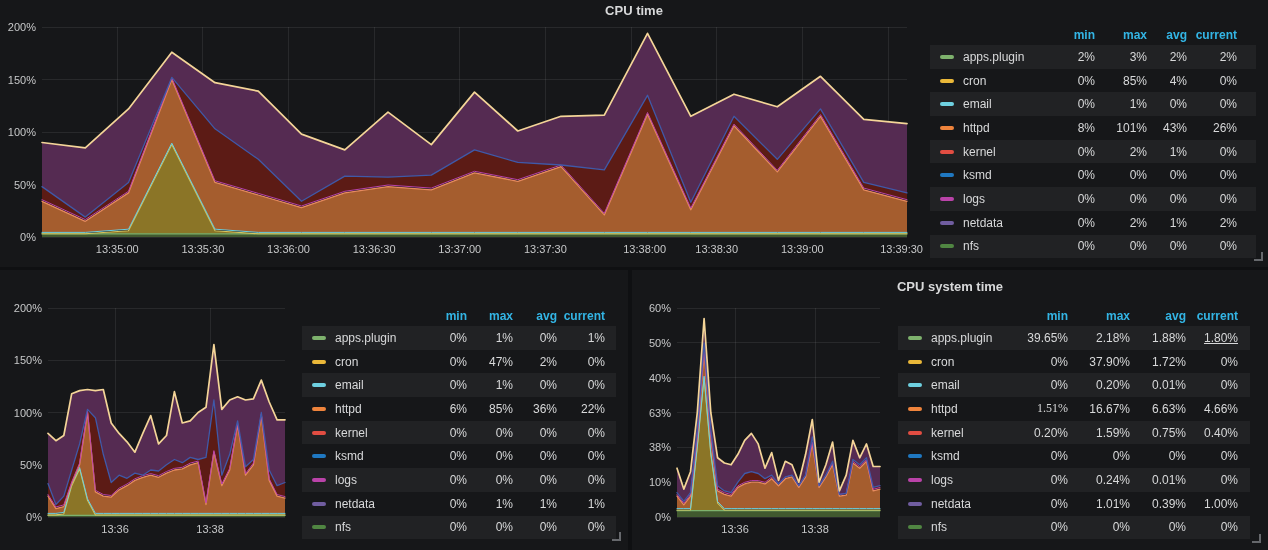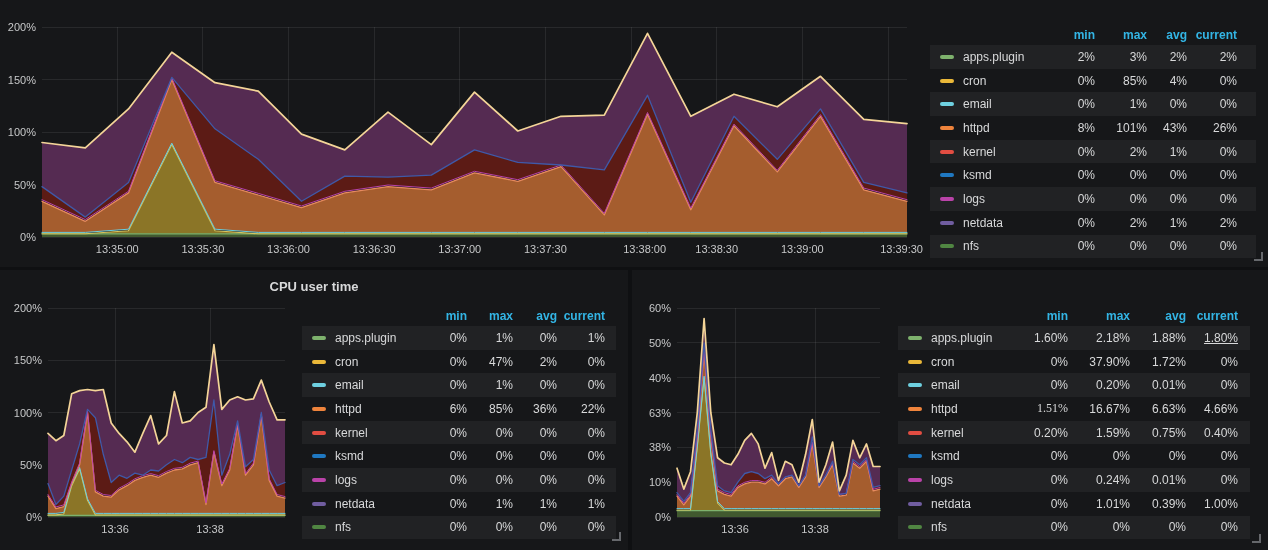--- a/index.html
+++ b/index.html
@@ -39,20 +39,21 @@
   }
 </style>
 </head>
 <body>
 
 <div id="app">
 
   <div class="focus-rect"></div>
 
   <div class="panel" style="left:0; top:0; width:1268px; height:267px;">
+    <div class="panel-title">CPU time</div>
     <div class="chart" style="left:42px; top:27px; width:865px; height:210px;">
         <svg width="865" height="210" viewBox="0 0 865 210">
           <line x1="0" y1="210.0" x2="865" y2="210.0" stroke="rgba(255,255,255,0.08)" stroke-width="1" shape-rendering="crispEdges"></line>
           <line x1="0" y1="157.5" x2="865" y2="157.5" stroke="rgba(255,255,255,0.08)" stroke-width="1" shape-rendering="crispEdges"></line>
           <line x1="0" y1="105.0" x2="865" y2="105.0" stroke="rgba(255,255,255,0.08)" stroke-width="1" shape-rendering="crispEdges"></line>
           <line x1="0" y1="52.5" x2="865" y2="52.5" stroke="rgba(255,255,255,0.08)" stroke-width="1" shape-rendering="crispEdges"></line>
           <line x1="0" y1="0.0" x2="865" y2="0.0" stroke="rgba(255,255,255,0.08)" stroke-width="1" shape-rendering="crispEdges"></line>
           <line x1="75.3" y1="0" x2="75.3" y2="210" stroke="rgba(255,255,255,0.08)" stroke-width="1" shape-rendering="crispEdges"></line>
           <line x1="160.9" y1="0" x2="160.9" y2="210" stroke="rgba(255,255,255,0.08)" stroke-width="1" shape-rendering="crispEdges"></line>
           <line x1="246.5" y1="0" x2="246.5" y2="210" stroke="rgba(255,255,255,0.08)" stroke-width="1" shape-rendering="crispEdges"></line>
@@ -179,21 +180,20 @@
           <span class="cell" style="width: 56px;">0%</span>
           <span class="cell" style="width: 52px;">0%</span>
           <span class="cell" style="width: 40px;">0%</span>
           <span class="cell" style="width: 50px;">0%</span>
         </div>
       </div>
     <div class="resize-handle" style="right:5px; bottom:6px;"></div>
   </div>
 
   <div class="panel" style="left:0; top:270px; width:628px; height:280px;">
-    <div class="panel-title" style="top:9px;">CPU user time</div>
     <div class="chart" style="left:48px; top:38px; width:237px; height:209px;">
         <svg width="237" height="209" viewBox="0 0 237 209">
           <line x1="0" y1="209.0" x2="237" y2="209.0" stroke="rgba(255,255,255,0.08)" stroke-width="1" shape-rendering="crispEdges"></line>
           <line x1="0" y1="156.8" x2="237" y2="156.8" stroke="rgba(255,255,255,0.08)" stroke-width="1" shape-rendering="crispEdges"></line>
           <line x1="0" y1="104.5" x2="237" y2="104.5" stroke="rgba(255,255,255,0.08)" stroke-width="1" shape-rendering="crispEdges"></line>
           <line x1="0" y1="52.3" x2="237" y2="52.3" stroke="rgba(255,255,255,0.08)" stroke-width="1" shape-rendering="crispEdges"></line>
           <line x1="0" y1="0.0" x2="237" y2="0.0" stroke="rgba(255,255,255,0.08)" stroke-width="1" shape-rendering="crispEdges"></line>
           <line x1="67.1" y1="0" x2="67.1" y2="209" stroke="rgba(255,255,255,0.08)" stroke-width="1" shape-rendering="crispEdges"></line>
           <line x1="162.1" y1="0" x2="162.1" y2="209" stroke="rgba(255,255,255,0.08)" stroke-width="1" shape-rendering="crispEdges"></line>
           <polygon points="0.0,207.4 7.9,207.4 15.8,207.4 23.7,207.4 31.6,207.4 39.5,207.4 47.4,207.4 55.3,207.4 63.2,207.4 71.1,207.4 79.0,207.4 86.9,207.4 94.8,207.4 102.7,207.4 110.6,207.4 118.5,207.4 126.4,207.4 134.3,207.4 142.2,207.4 150.1,207.4 158.0,207.4 165.9,207.4 173.8,207.4 181.7,207.4 189.6,207.4 197.5,207.4 205.4,207.4 213.3,207.4 221.2,207.4 229.1,207.4 237.0,207.4 237.0,209.0 229.1,209.0 221.2,209.0 213.3,209.0 205.4,209.0 197.5,209.0 189.6,209.0 181.7,209.0 173.8,209.0 165.9,209.0 158.0,209.0 150.1,209.0 142.2,209.0 134.3,209.0 126.4,209.0 118.5,209.0 110.6,209.0 102.7,209.0 94.8,209.0 86.9,209.0 79.0,209.0 71.1,209.0 63.2,209.0 55.3,209.0 47.4,209.0 39.5,209.0 31.6,209.0 23.7,209.0 15.8,209.0 7.9,209.0 0.0,209.0" fill="#41592f"></polygon>
@@ -304,20 +304,21 @@
           <span class="cell" style="width: 52px;">0%</span>
           <span class="cell" style="width: 46px;">0%</span>
           <span class="cell" style="width: 44px;">0%</span>
           <span class="cell" style="width: 48px;">0%</span>
         </div>
       </div>
     <div class="resize-handle" style="right:7px; bottom:9px;"></div>
   </div>
 
   <div class="panel" style="left:632px; top:270px; width:636px; height:280px;">
+    <div class="panel-title" style="top:9px;">CPU system time</div>
     <div class="chart" style="left:45px; top:38px; width:203px; height:209px;">
         <svg width="203" height="209" viewBox="0 0 203 209">
           <line x1="0" y1="209.0" x2="203" y2="209.0" stroke="rgba(255,255,255,0.08)" stroke-width="1" shape-rendering="crispEdges"></line>
           <line x1="0" y1="174.2" x2="203" y2="174.2" stroke="rgba(255,255,255,0.08)" stroke-width="1" shape-rendering="crispEdges"></line>
           <line x1="0" y1="139.3" x2="203" y2="139.3" stroke="rgba(255,255,255,0.08)" stroke-width="1" shape-rendering="crispEdges"></line>
           <line x1="0" y1="104.5" x2="203" y2="104.5" stroke="rgba(255,255,255,0.08)" stroke-width="1" shape-rendering="crispEdges"></line>
           <line x1="0" y1="69.7" x2="203" y2="69.7" stroke="rgba(255,255,255,0.08)" stroke-width="1" shape-rendering="crispEdges"></line>
           <line x1="0" y1="34.8" x2="203" y2="34.8" stroke="rgba(255,255,255,0.08)" stroke-width="1" shape-rendering="crispEdges"></line>
           <line x1="0" y1="0.0" x2="203" y2="0.0" stroke="rgba(255,255,255,0.08)" stroke-width="1" shape-rendering="crispEdges"></line>
           <line x1="58.1" y1="0" x2="58.1" y2="209" stroke="rgba(255,255,255,0.08)" stroke-width="1" shape-rendering="crispEdges"></line>
@@ -350,21 +351,21 @@
           <span class="flexfill"></span>
           <span class="cell" style="width: 60px;">min</span>
           <span class="cell" style="width: 62px;">max</span>
           <span class="cell" style="width: 56px;">avg</span>
           <span class="cell" style="width: 52px;">current</span>
         </div>
         <div class="legend-row striped" style="padding-right: 12px;">
           <span class="swatch" style="background: rgb(126, 178, 109); margin-left: 10px;"></span>
           <span class="sname">apps.plugin</span>
           <span class="flexfill"></span>
-          <span class="cell" style="width: 60px;">1.60%</span>
+          <span class="cell" style="width: 60px;">39.65%</span>
           <span class="cell" style="width: 62px;">2.18%</span>
           <span class="cell" style="width: 56px;">1.88%</span>
           <span class="cell" style="width: 52px; text-decoration: underline;">1.80%</span>
         </div>
         <div class="legend-row" style="padding-right: 12px;">
           <span class="swatch" style="background: rgb(234, 184, 57); margin-left: 10px;"></span>
           <span class="sname">cron</span>
           <span class="flexfill"></span>
           <span class="cell" style="width: 60px;">0%</span>
           <span class="cell" style="width: 62px;">37.90%</span>

